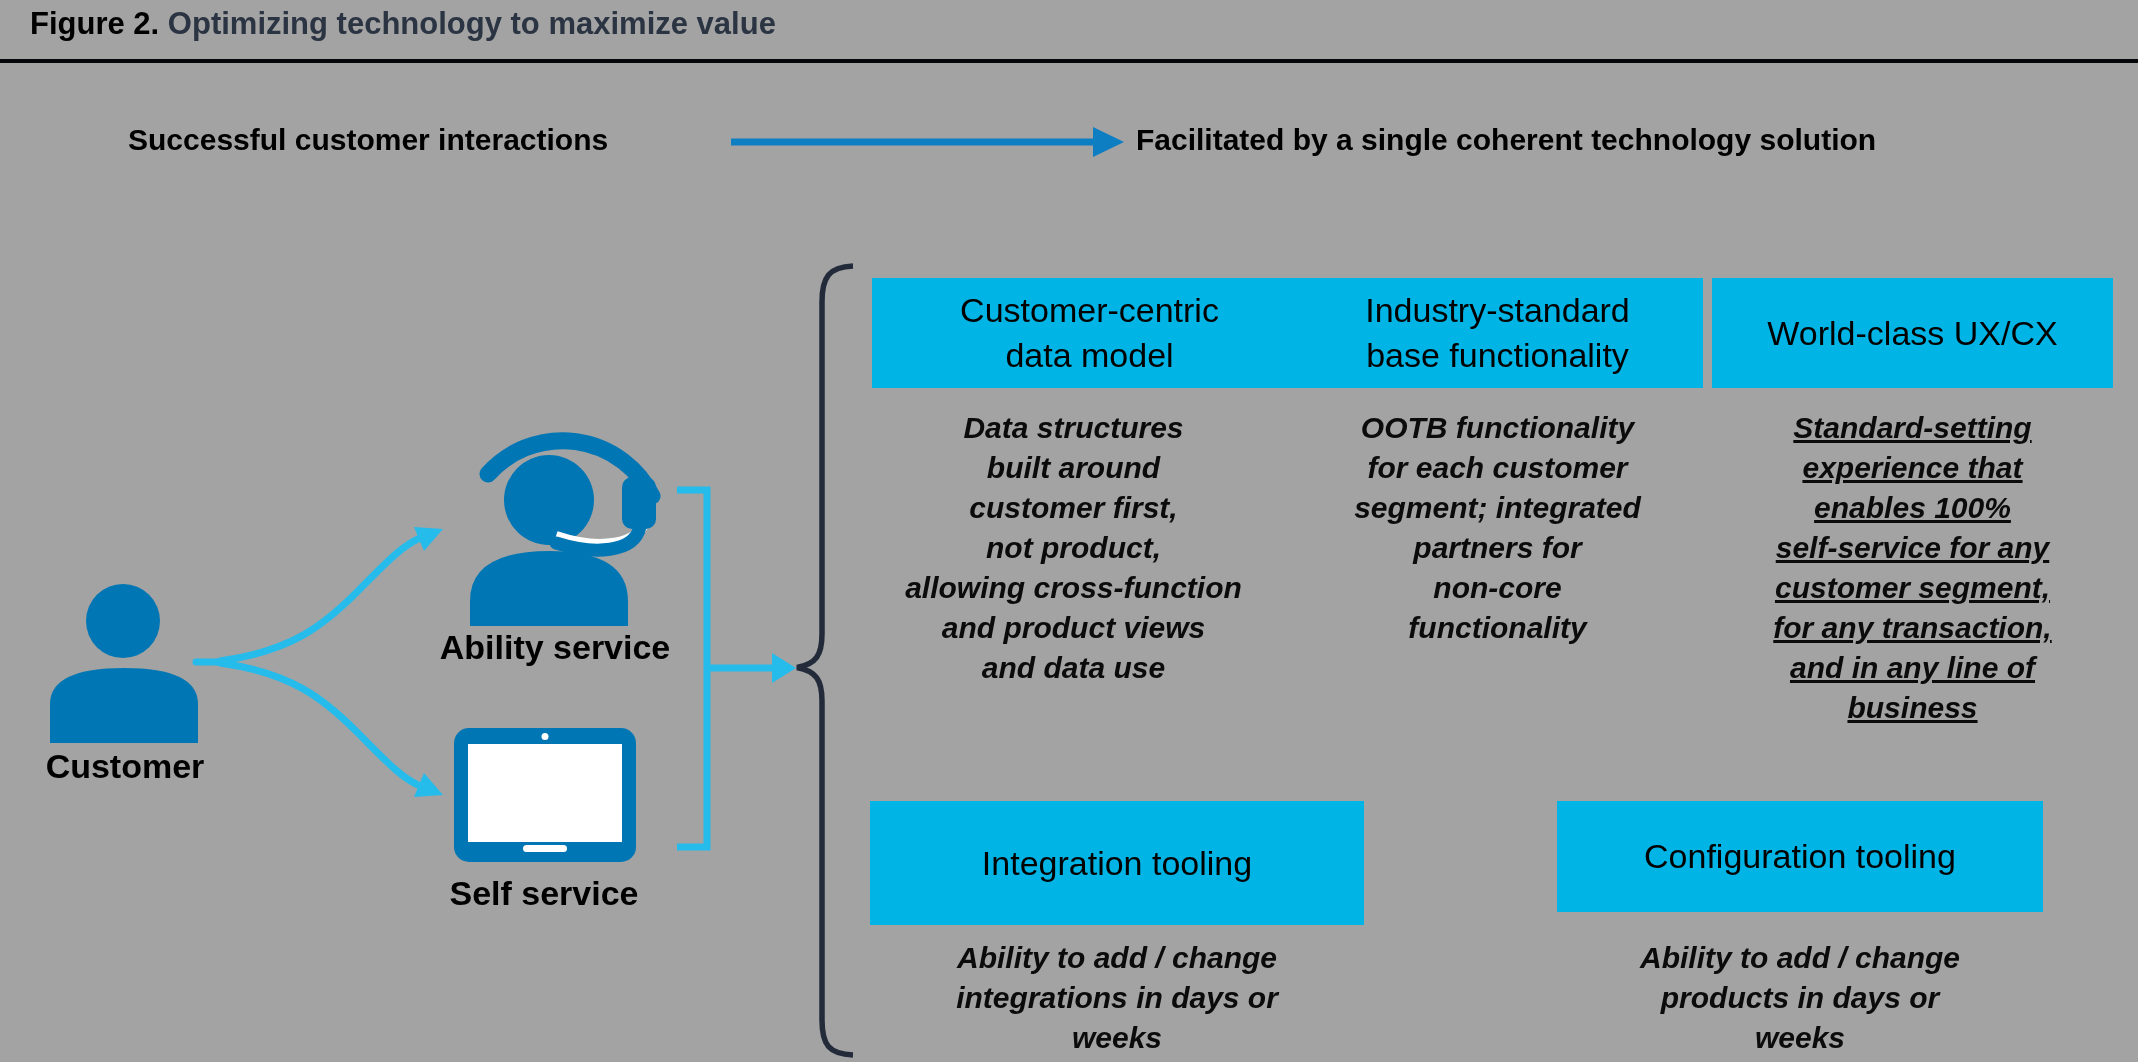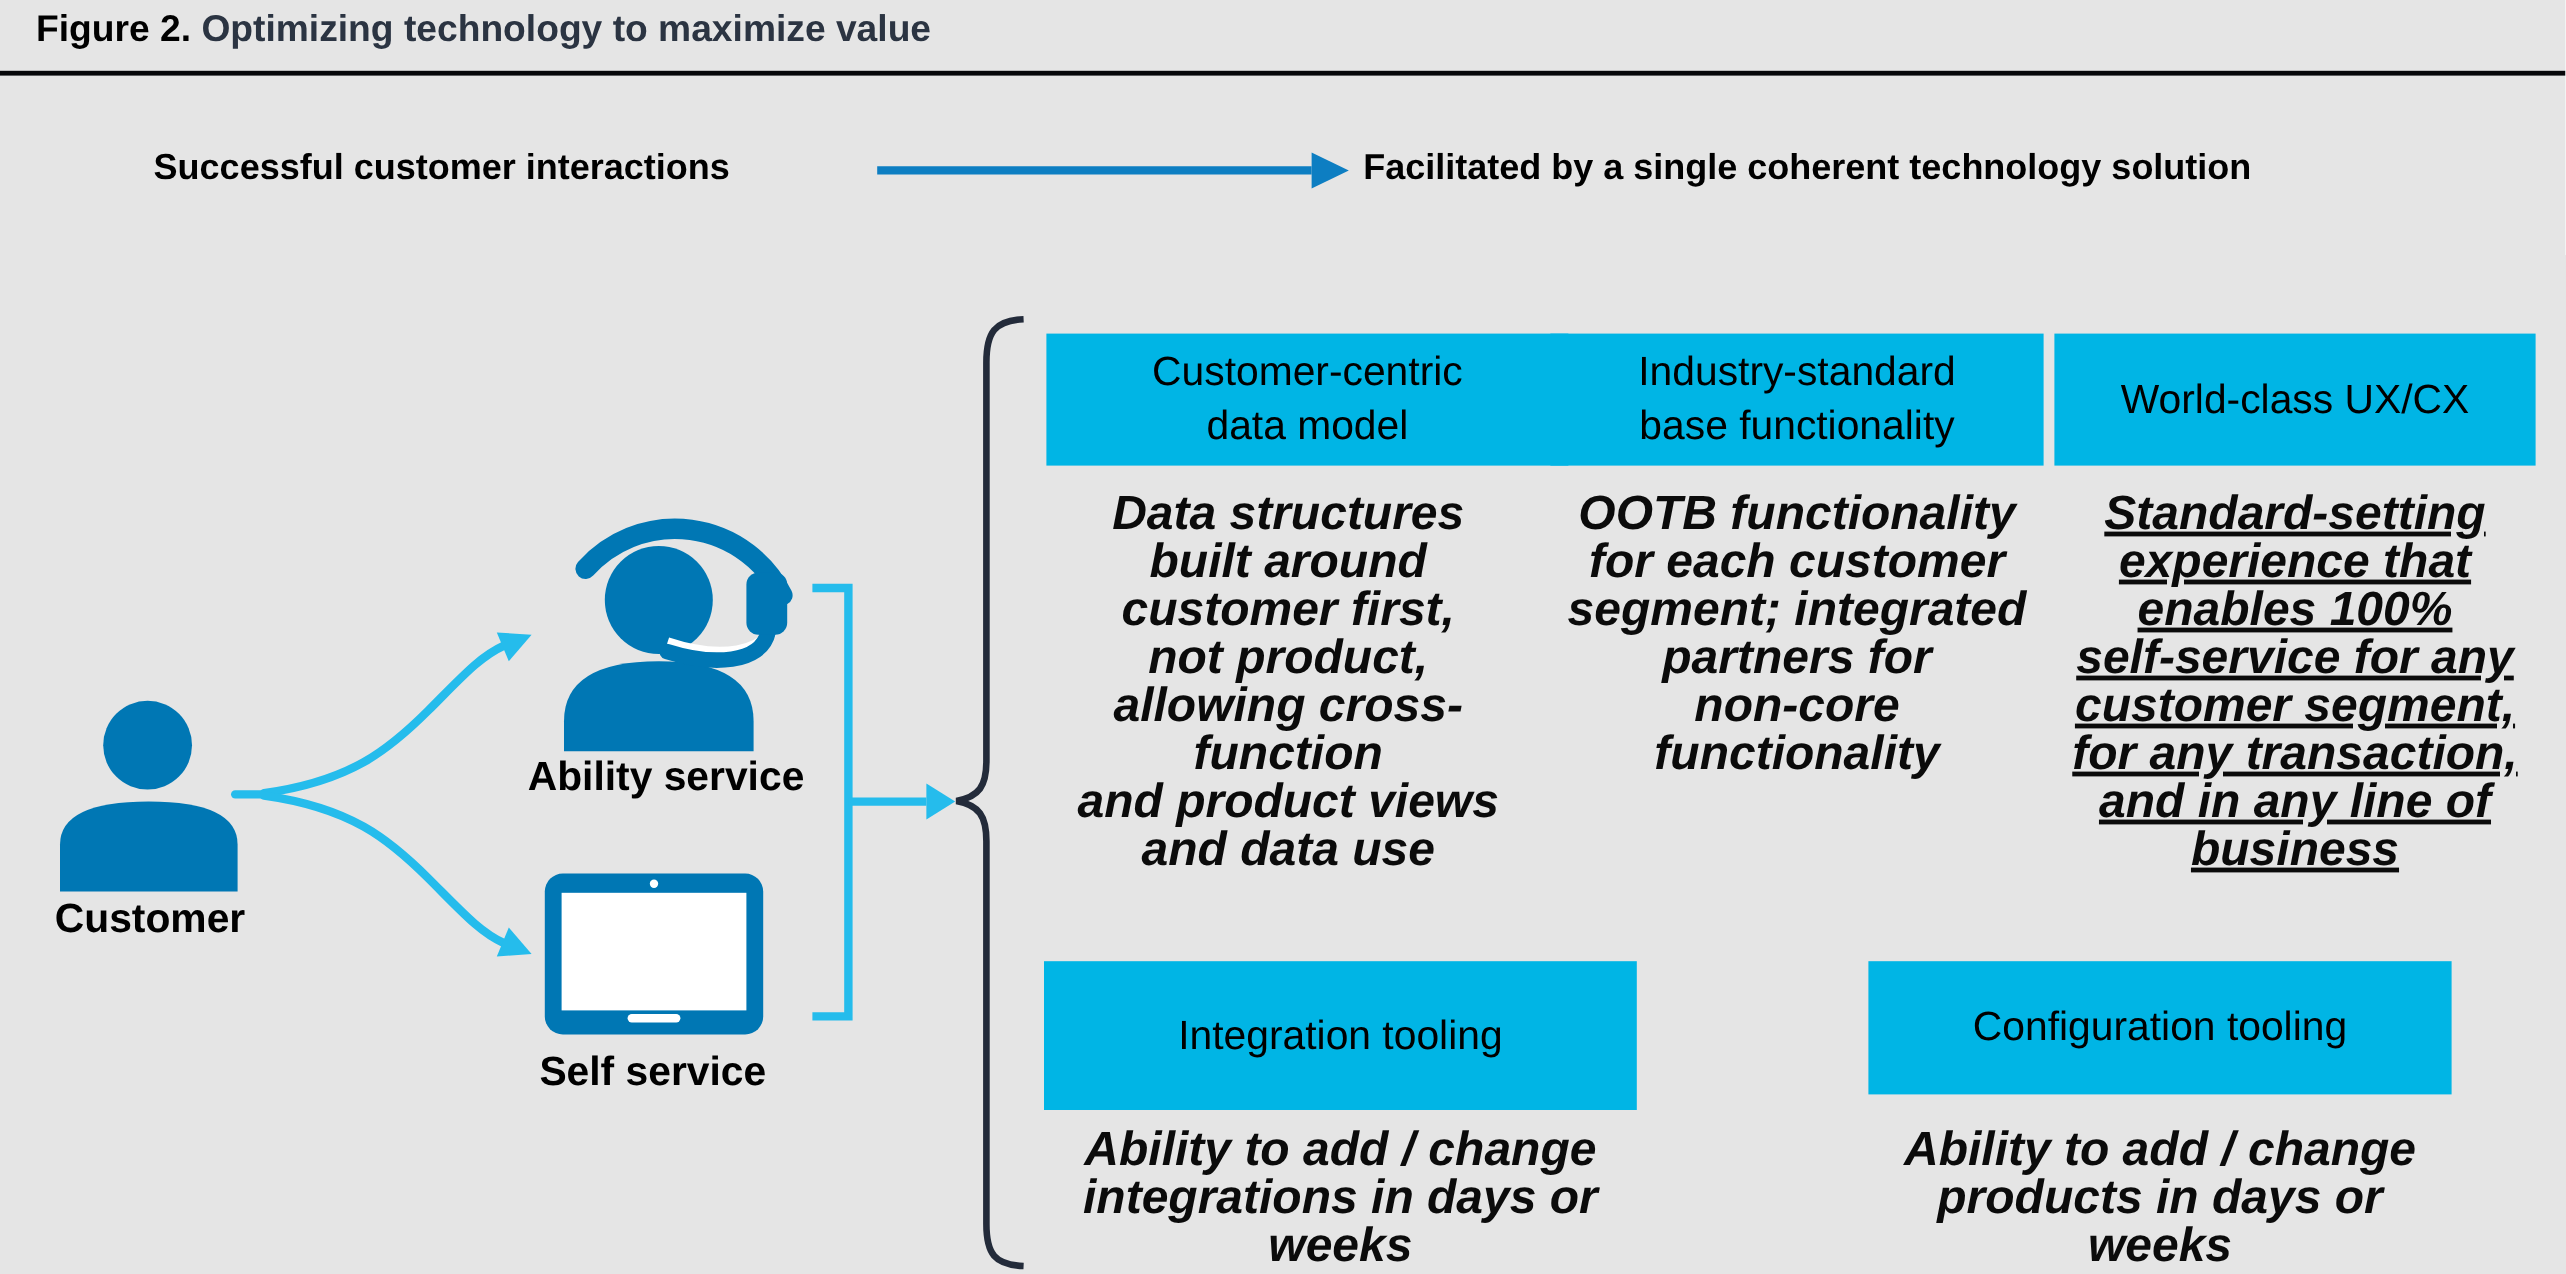--- a/index.html
+++ b/index.html
@@ -1,17 +1,17 @@
 <!DOCTYPE html>
 <html><head>
 <meta charset="utf-8">
 <style>
   html,body{margin:0;padding:0;background:#ffffff;}
   .canvas{
-    position:relative; width:2138px; height:1062px; background:#e5e5e5;
+    position:relative; width:2138px; height:1062px; background:#a3a3a3;
     font-family:"Liberation Sans", sans-serif; color:#000; overflow:hidden;
   }
   .figure-title{position:absolute; left:30px; top:6px; font-size:31px; font-weight:bold; white-space:nowrap;}
   .figure-title .accent{color:#2B3442;}
   .title-rule{position:absolute; left:0; top:59px; width:2138px; height:4px; background:#06070a;}
 
   .flow-label{position:absolute; top:123px; font-size:30px; font-weight:bold; white-space:nowrap;}
   .flow-left{left:128px;}
   .flow-right{left:1136px;}
 
@@ -28,21 +28,21 @@
     text-align:center; font-size:34px; line-height:45px; white-space:pre-line;
   }
   .p1{left:872px;  top:278px; width:435px; height:110px;}
   .p2{left:1292px; top:278px; width:411px; height:110px;}
   .p3{left:1712px; top:278px; width:401px; height:110px;text-align:right;}
   .p4{left:870px;  top:801px; width:494px; height:124px;}
   .p5{left:1557px; top:801px; width:486px; height:111px;}
 
   .pillar-desc{
     position:absolute; text-align:center; font-style:italic; font-weight:bold;
-    font-size:40px; line-height:40px; white-space:pre-line; color:#0b0b0b;
+    font-size:30px; line-height:40px; white-space:pre-line; color:#0b0b0b;
   }
   .d1{left:852px;  top:408px; width:443px;}
   .d2{left:1272px; top:408px; width:451px;}
   .d3{left:1692px; top:408px; width:441px;text-decoration:underline;}
   .d4{left:850px;  top:938px; width:534px;}
   .d5{left:1537px; top:938px; width:526px;}
 </style>
 </head>
 <body>
 

